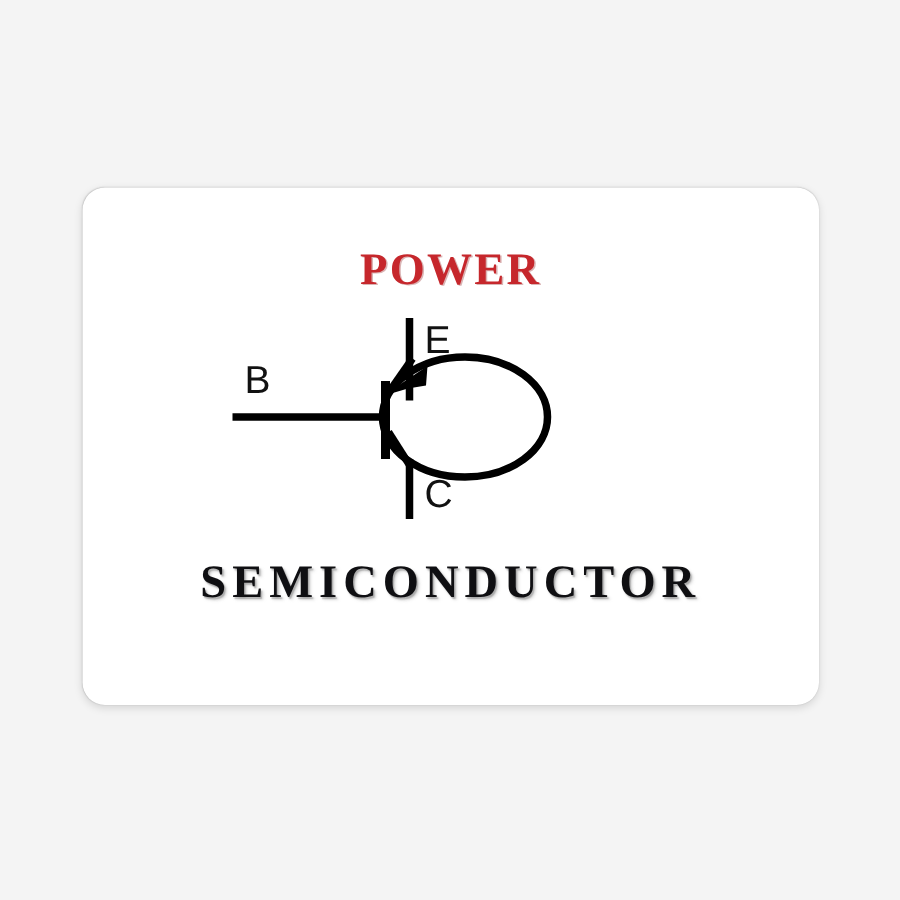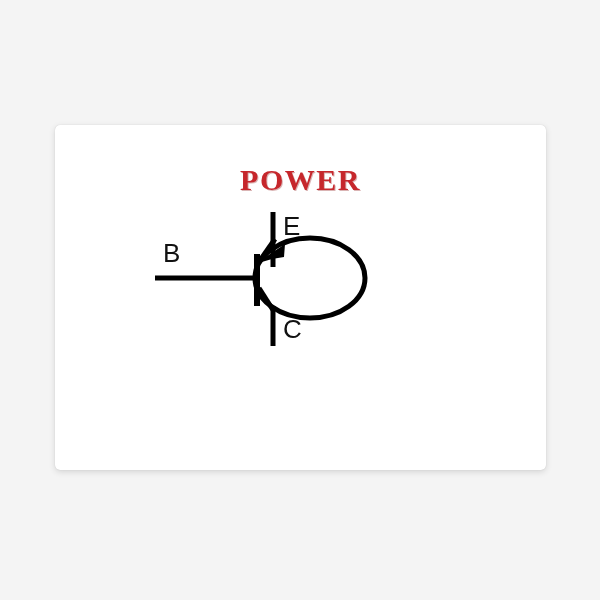--- a/index.html
+++ b/index.html
@@ -22,21 +22,21 @@
   }
 
   
   #sticker {
     position: absolute;
     left: 55px;
     top: 125px;
     width: 491px;
     height: 345px;
     background: #ffffff;
-    border-radius: 5px;
+    border-radius: 15px;
     box-shadow: 0 2px 6px rgba(0,0,0,0.13), 0 0 1px rgba(0,0,0,0.18);
   }
 
   
   #power-title {
     position: absolute;
     left: 0;
     top: 40px;
     width: 491px;
     text-align: center;
@@ -115,15 +115,16 @@
         <line x1="128" y1="96" x2="128" y2="136" stroke="#000000" stroke-width="5"></line>
 
         <text class="lbl" x="138" y="25">E</text>
 
         <text class="lbl" x="18" y="52">B</text>
 
         <text class="lbl" x="138" y="128">C</text>
       </svg>
     </div>
 
+    <div id="semiconductor-title">SEMICONDUCTOR</div>
 
   </div>
 </div>
 
 </body></html>

